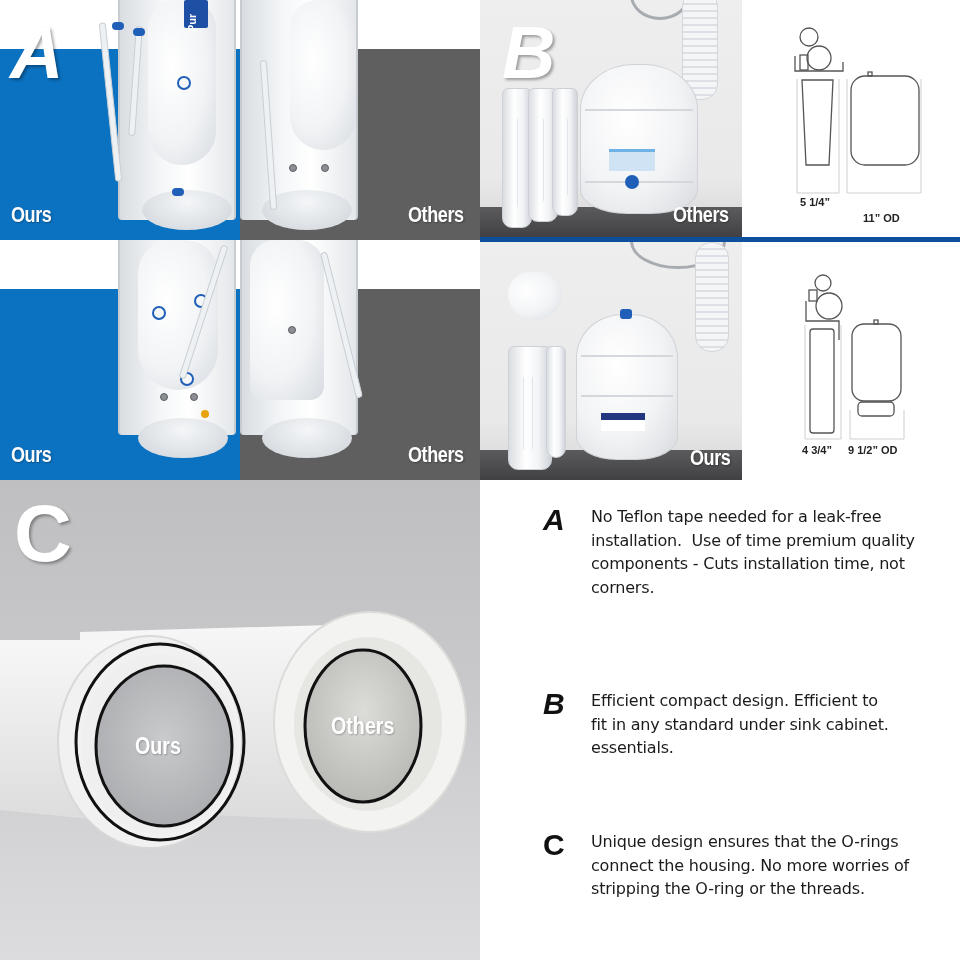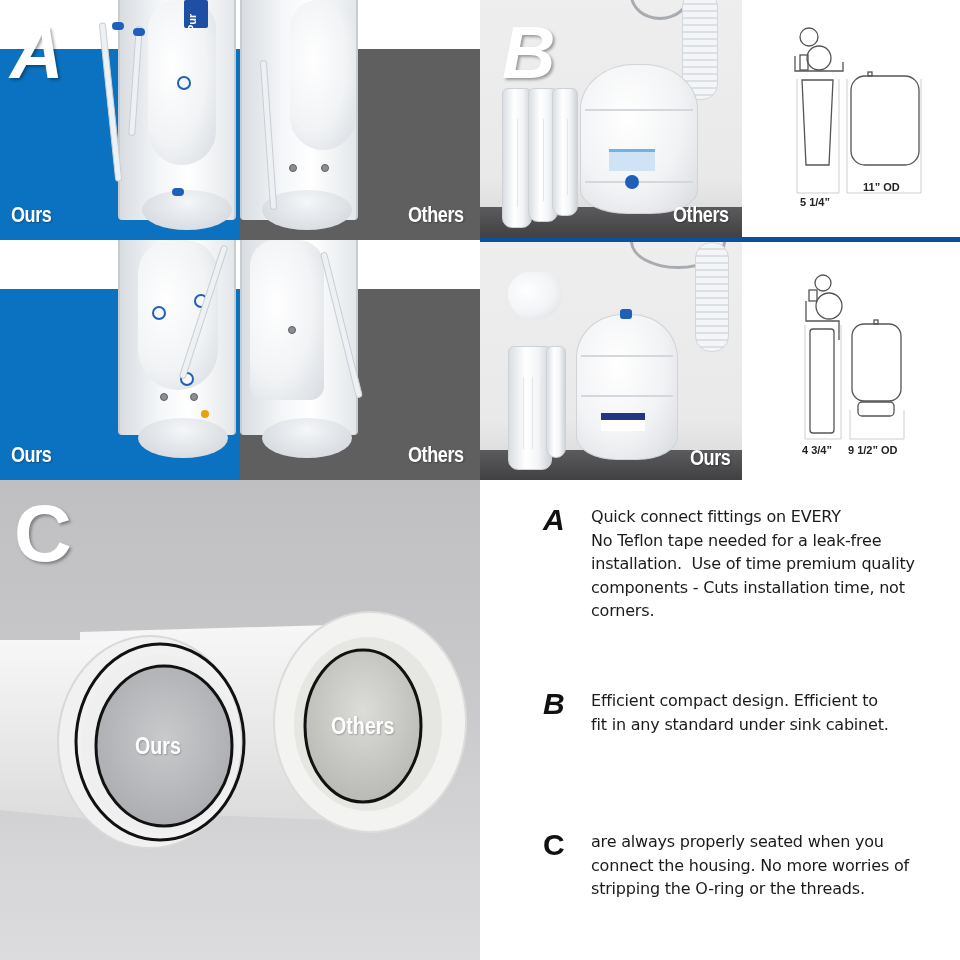--- a/index.html
+++ b/index.html
@@ -191,21 +191,21 @@
       <polygon points="60,80 91,80 87,165 64,165"></polygon>
       <rect x="109" y="76" width="68" height="89" rx="14"></rect>
       <rect x="126" y="72" width="4" height="4"></rect>
     </g>
     <g fill="none" stroke="#cfcfcf" stroke-width="1">
       <polyline points="55,79 55,193 97,193 97,79"></polyline>
       <polyline points="105,79 105,193 179,193 179,79"></polyline>
     </g>
   </svg>
   <div class="dim-label" style="left:58px; top:196px;">5 1/4”</div>
-  <div class="dim-label" style="left:121px; top:181px;">11” OD</div>
+  <div class="dim-label" style="left:121px; top:212px;">11” OD</div>
 </div>
 
 <div class="b-divider"></div>
 
 <div class="panel b-photo bottom">
   <div class="shelf"></div>
   <div class="hose" style="left:150px; top:-28px; width:96px; height:55px;"></div>
   <div class="pipe" style="left:215px; top:0; width:34px; height:110px;"></div>
   <div class="canister" style="left:28px; top:30px; width:54px; height:48px;"></div>
   <div class="housing" style="left:28px; top:104px; width:44px; height:124px;">
@@ -273,37 +273,37 @@
   </svg>
   <div class="big-letter c-letter">C</div>
   <div class="c-caption" style="left:135px; top:252px;">Ours</div>
   <div class="c-caption" style="left:331px; top:232px;">Others</div>
 </div>
 
 <div class="text-col">
   <div class="feature" style="top:25px; height:150px;">
     <div class="feature-letter">A</div>
     <div class="feature-text">
-      <p>Quick connect fittings on EVERY</p>
       <p>No Teflon tape needed for a leak-free</p>
       <p style="white-space:pre;">installation.  Use of time premium quality</p>
       <p>components - Cuts installation time, not</p>
       <p>corners.</p>
     </div>
   </div>
 
   <div class="feature" style="top:209px; height:100px;">
     <div class="feature-letter">B</div>
     <div class="feature-text">
       <p>Efficient compact design. Efficient to</p>
       <p>fit in any standard under sink cabinet.</p>
+      <p>essentials.</p>
     </div>
   </div>
 
   <div class="feature" style="top:350px; height:120px;">
     <div class="feature-letter upright">C</div>
     <div class="feature-text">
-      <p>are always properly seated when you</p>
+      <p>Unique design ensures that the O-rings</p>
       <p>connect the housing. No more worries of</p>
       <p>stripping the O-ring or the threads.</p>
     </div>
   </div>
 </div>
 
 </body></html>

